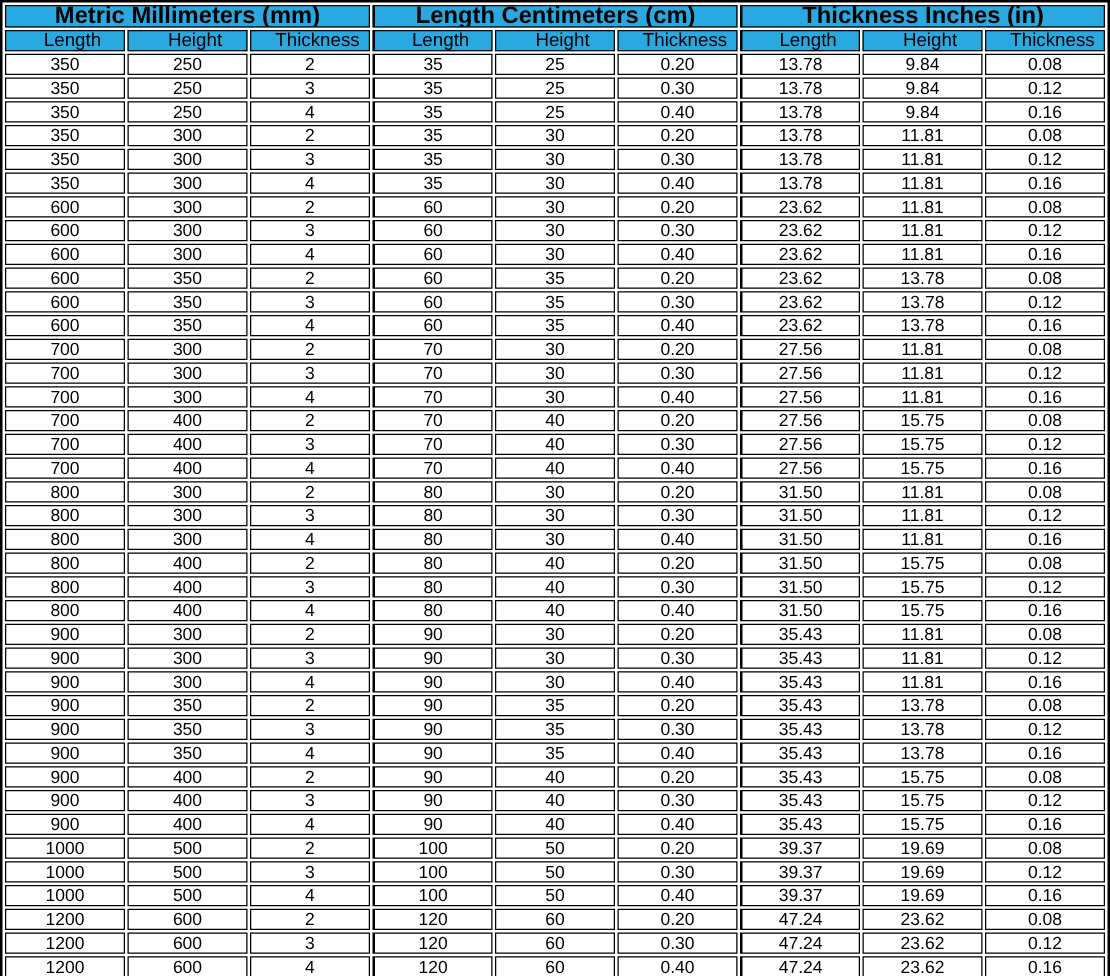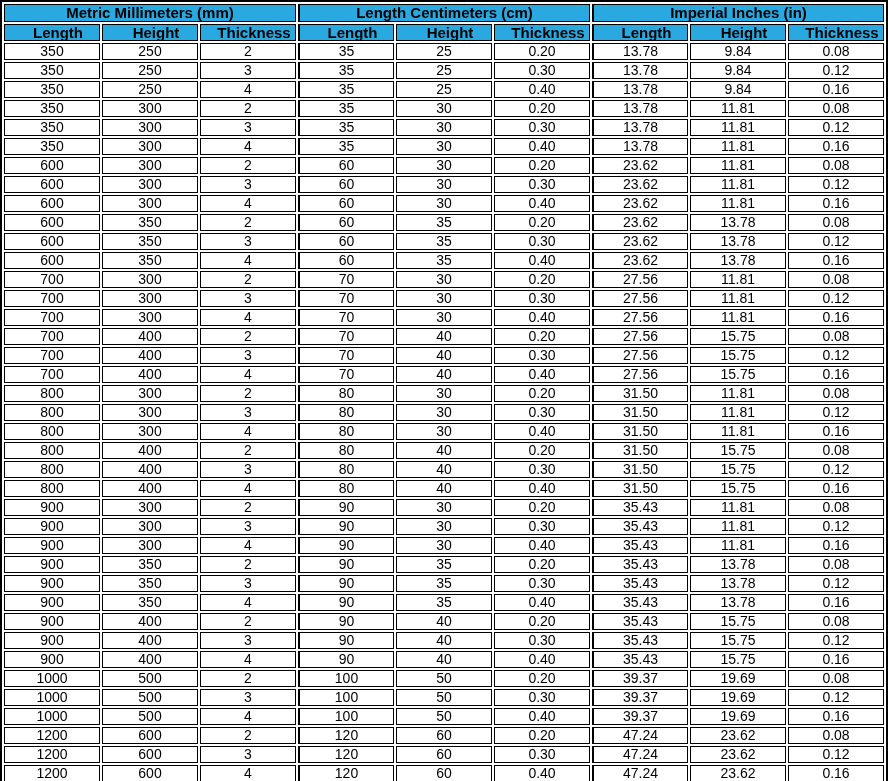--- a/index.html
+++ b/index.html
@@ -26,27 +26,27 @@
     text-align: center;
     vertical-align: middle;
     padding: 0;
     color: #000000;
     overflow: hidden;
     white-space: nowrap;
   }
   tr.group-row th {
     background: #29a9e0;
     font-weight: bold;
-    font-size: 15px;
+    font-size: 19px;
     height: 16px;
     line-height: 16px;
   }
   tr.col-row th {
     background: #29a9e0;
-    font-weight: bold;
+    font-weight: normal;
     font-size: 15px;
     height: 15px;
     line-height: 15px;
     padding-left: 12px;
   }
   table.size-chart td {
     background: #ffffff;
     font-size: 14px;
     height: 15px;
     line-height: 15px;
@@ -55,21 +55,21 @@
   .gs { border-left-width: 2px !important; }
 </style>
 </head>
 <body>
 
 <table class="size-chart">
   <thead>
     <tr class="group-row">
         <th colspan="3">Metric Millimeters (mm)</th>
         <th colspan="3" class="gs">Length Centimeters (cm)</th>
-        <th colspan="3" class="gs">Imperial Inches (in)</th>
+        <th colspan="3" class="gs">Thickness Inches (in)</th>
       </tr>
     <tr class="col-row">
         <th>Length</th>
         <th>Height</th>
         <th>Thickness</th>
         <th class="gs">Length</th>
         <th>Height</th>
         <th>Thickness</th>
         <th class="gs">Length</th>
         <th>Height</th>

